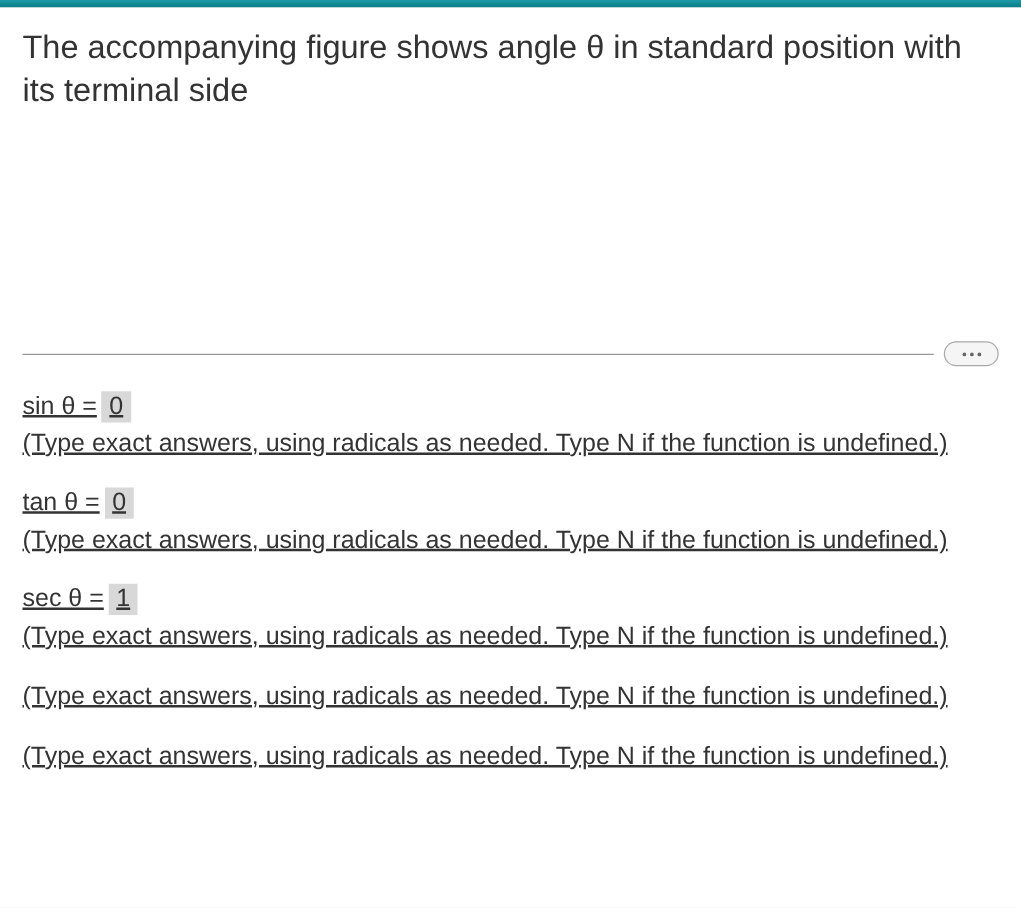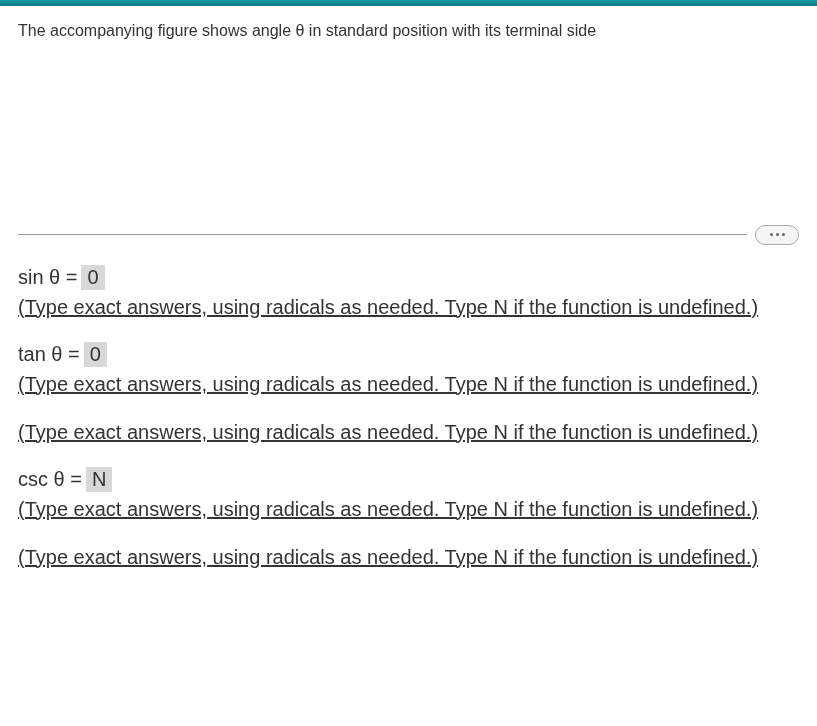--- a/index.html
+++ b/index.html
@@ -24,21 +24,21 @@
     
     .content {
       background: #ffffff;
       margin: 0;
       padding: 14px 18px 20px 18px;
       min-height: calc(100% - 6px);
       position: relative;
     }
     
     .problem-text {
-      font-size: 16px;
+      font-size: 26px;
       color: #333;
       line-height: 1.35;
       margin-bottom: 8px;
     }
     
     .figure-area {
       height: 175px;
       position: relative;
     }
     
@@ -78,20 +78,21 @@
     .answer-block {
       margin-bottom: 22px;
     }
     
     .equation-line {
       font-size: 20px;
       color: #333;
       margin-bottom: 4px;
       display: flex;
       align-items: center;
+      text-decoration: underline;
     }
     
     .filled-answer {
       background: #d8d8d8;
       padding: 1px 6px;
       margin-left: 4px;
       display: inline-block;
       min-width: 20px;
       text-align: center;
     }
@@ -156,28 +157,28 @@
 
   <div class="answer-block">
     <div class="equation-line">
       <span>tan θ =</span>
       <span class="filled-answer">0</span>
     </div>
     <div class="instruction">(Type exact answers, using radicals as needed. Type N if the function is undefined.)</div>
   </div>
 
   <div class="answer-block">
+    <div class="equation-line">
+      <span>sec θ =</span>
+      <span class="filled-answer">1</span>
+    </div>
     <div class="instruction">(Type exact answers, using radicals as needed. Type N if the function is undefined.)</div>
   </div>
 
   <div class="answer-block">
-    <div class="equation-line">
-      <span>csc θ =</span>
-      <span class="filled-answer">N</span>
-    </div>
     <div class="instruction">(Type exact answers, using radicals as needed. Type N if the function is undefined.)</div>
   </div>
 
   <div class="answer-block">
     <div class="instruction">(Type exact answers, using radicals as needed. Type N if the function is undefined.)</div>
   </div>
 
 </div>
 
 </body></html>

